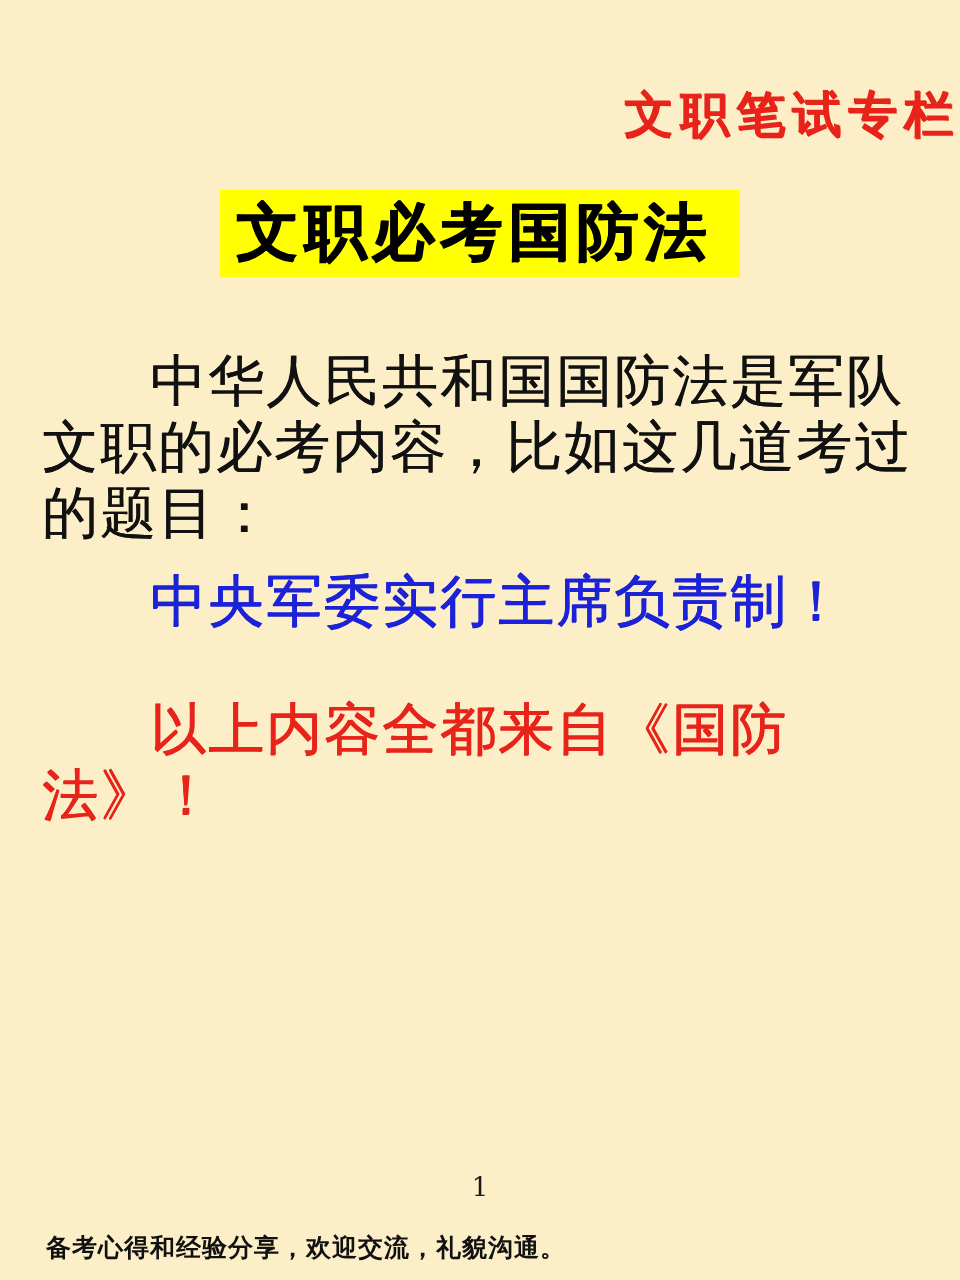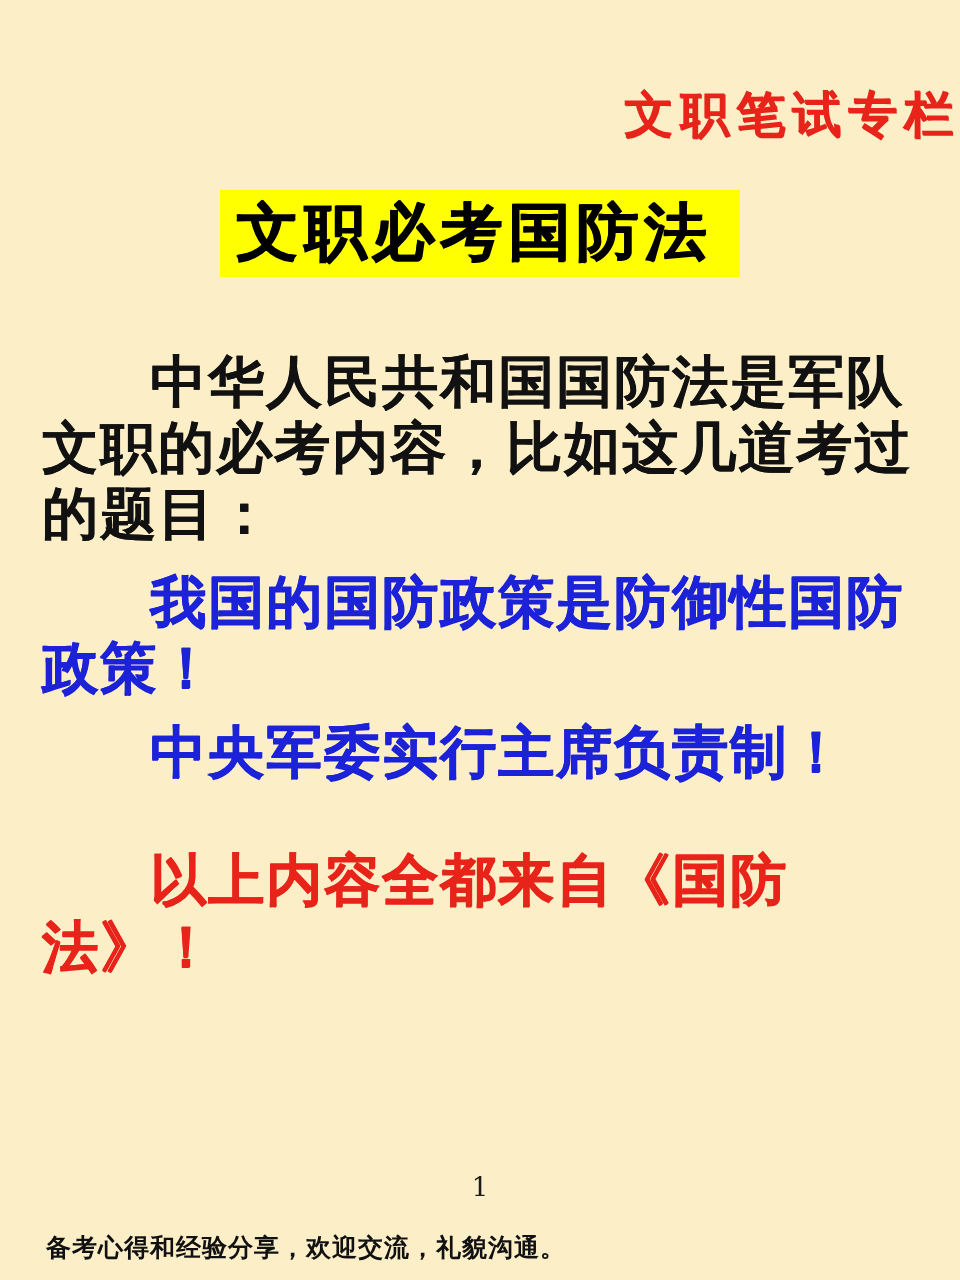--- a/index.html
+++ b/index.html
@@ -62,21 +62,21 @@
     top: 348px;
     left: 42px;
     width: 876px;
   }
 
   .para {
     font-size: 56px;
     line-height: 1.18;
     letter-spacing: 2px;
     font-family: "DejaVu Serif", "Liberation Serif", serif;
-    font-weight: bold;
+    font-weight: normal;
     margin: 0 0 8px 0;
   }
   .para.black {
     color: #111111;
     text-indent: 108px;
     margin-bottom: 22px;
     text-shadow: 0.6px 0 0 #111111;
   }
   .para.blue {
     color: #1b22d8;
@@ -124,21 +124,20 @@
   <div class="header-title">文职笔试专栏</div>
 
   <div class="highlight-wrap">
     <span class="highlight-title">文职必考国防法</span>
   </div>
 
   <div class="body-area">
 
     <p class="para black">中华人民共和国国防法是军队文职的必考内容，比如这几道考过的题目：</p>
 
-    <p class="para blue">我国的国防政策是防御性国防政策！</p>
 
 
     <p class="para blue single">中央军委实行主席负责制！</p>
 
     <p class="para red">以上内容全都来自《国防法》！</p>
 
   </div>
 
   <div class="page-number">1</div>
 

